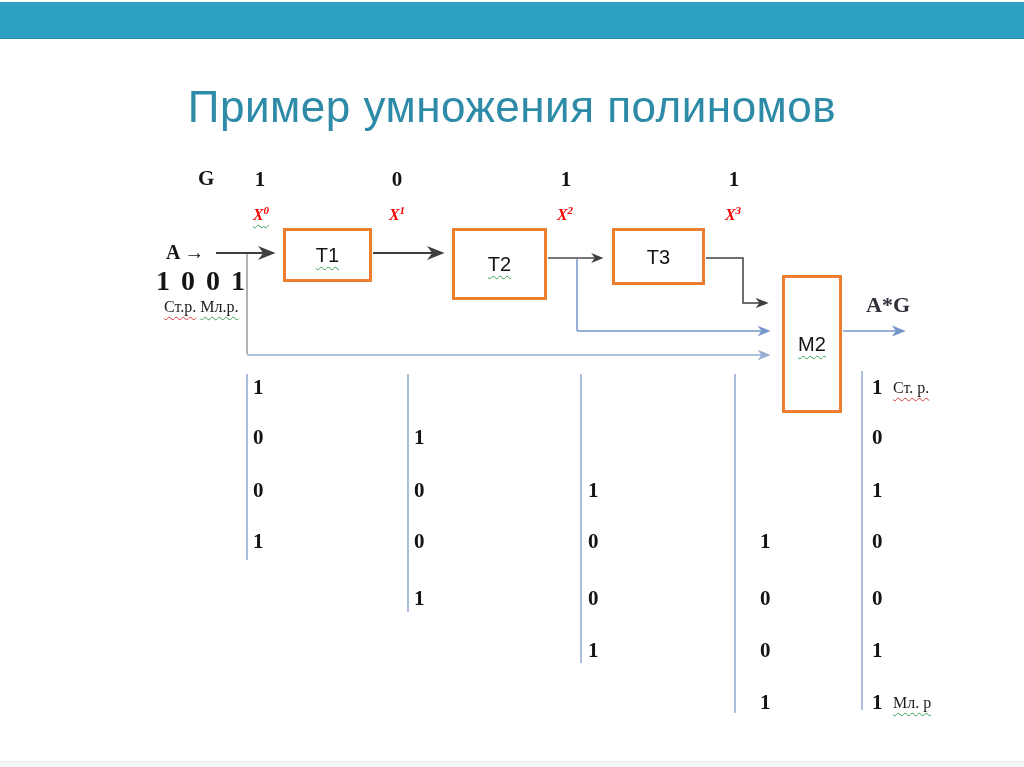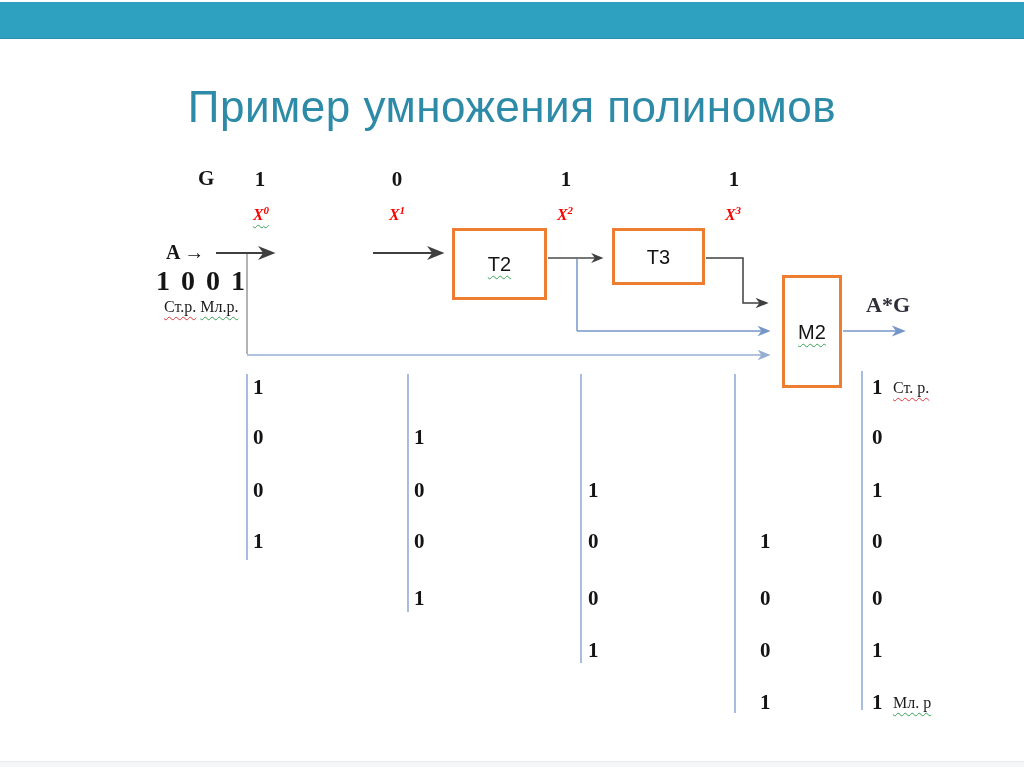--- a/index.html
+++ b/index.html
@@ -49,27 +49,30 @@
   <span class="power" style="left:565px;top:193px;"><span>X</span><sup>2</sup></span>
   <span class="power" style="left:733px;top:193px;"><span>X</span><sup>3</sup></span>
 
   <span class="lbl serifbold" style="left:166px;top:242px;font-size:20px;">A →</span>
   <span class="lbl serifbold" style="left:156px;top:267px;font-size:28px;letter-spacing:2px;text-align:right;">1 0 0 1</span>
   <span class="lbl" style="left:164px;top:299px;font-size:16px;color:#1c1c1c;font-family:'Liberation Serif',serif;">
     <span class="wavy-red">Ст.р.</span>
     <span class="wavy-green">Мл.р.</span>
   </span>
 
+  <div class="box" style="left:283px;top:228px;width:89px;height:54px;">
+    <span class="boxlabel wavy-green">T1</span>
+  </div>
   <div class="box" style="left:452px;top:228px;width:95px;height:72px;">
     <span class="boxlabel wavy-green">T2</span>
   </div>
   <div class="box" style="left:612px;top:228px;width:93px;height:57px;">
     <span class="boxlabel">T3</span>
   </div>
-  <div class="box" style="left:782px;top:275px;width:60px;height:113px;">
+  <div class="box" style="left:782px;top:275px;width:60px;height:138px;">
     <span class="boxlabel wavy-green">M2</span>
   </div>
 
   <span class="lbl serifbold" style="left:866px;top:294px;font-size:22px;color:#2f2f3a;">A*G</span>
 
   <svg class="wires" width="1024" height="767" viewBox="0 0 1024 767">
     <defs>
       <marker id="arrDark" viewBox="0 0 10 8" markerWidth="9" markerHeight="7" refX="8" refY="4" orient="auto">
         <path d="M0,0 L10,4 L0,8 L3,4 Z" fill="#3F3F3F"></path>
       </marker>

